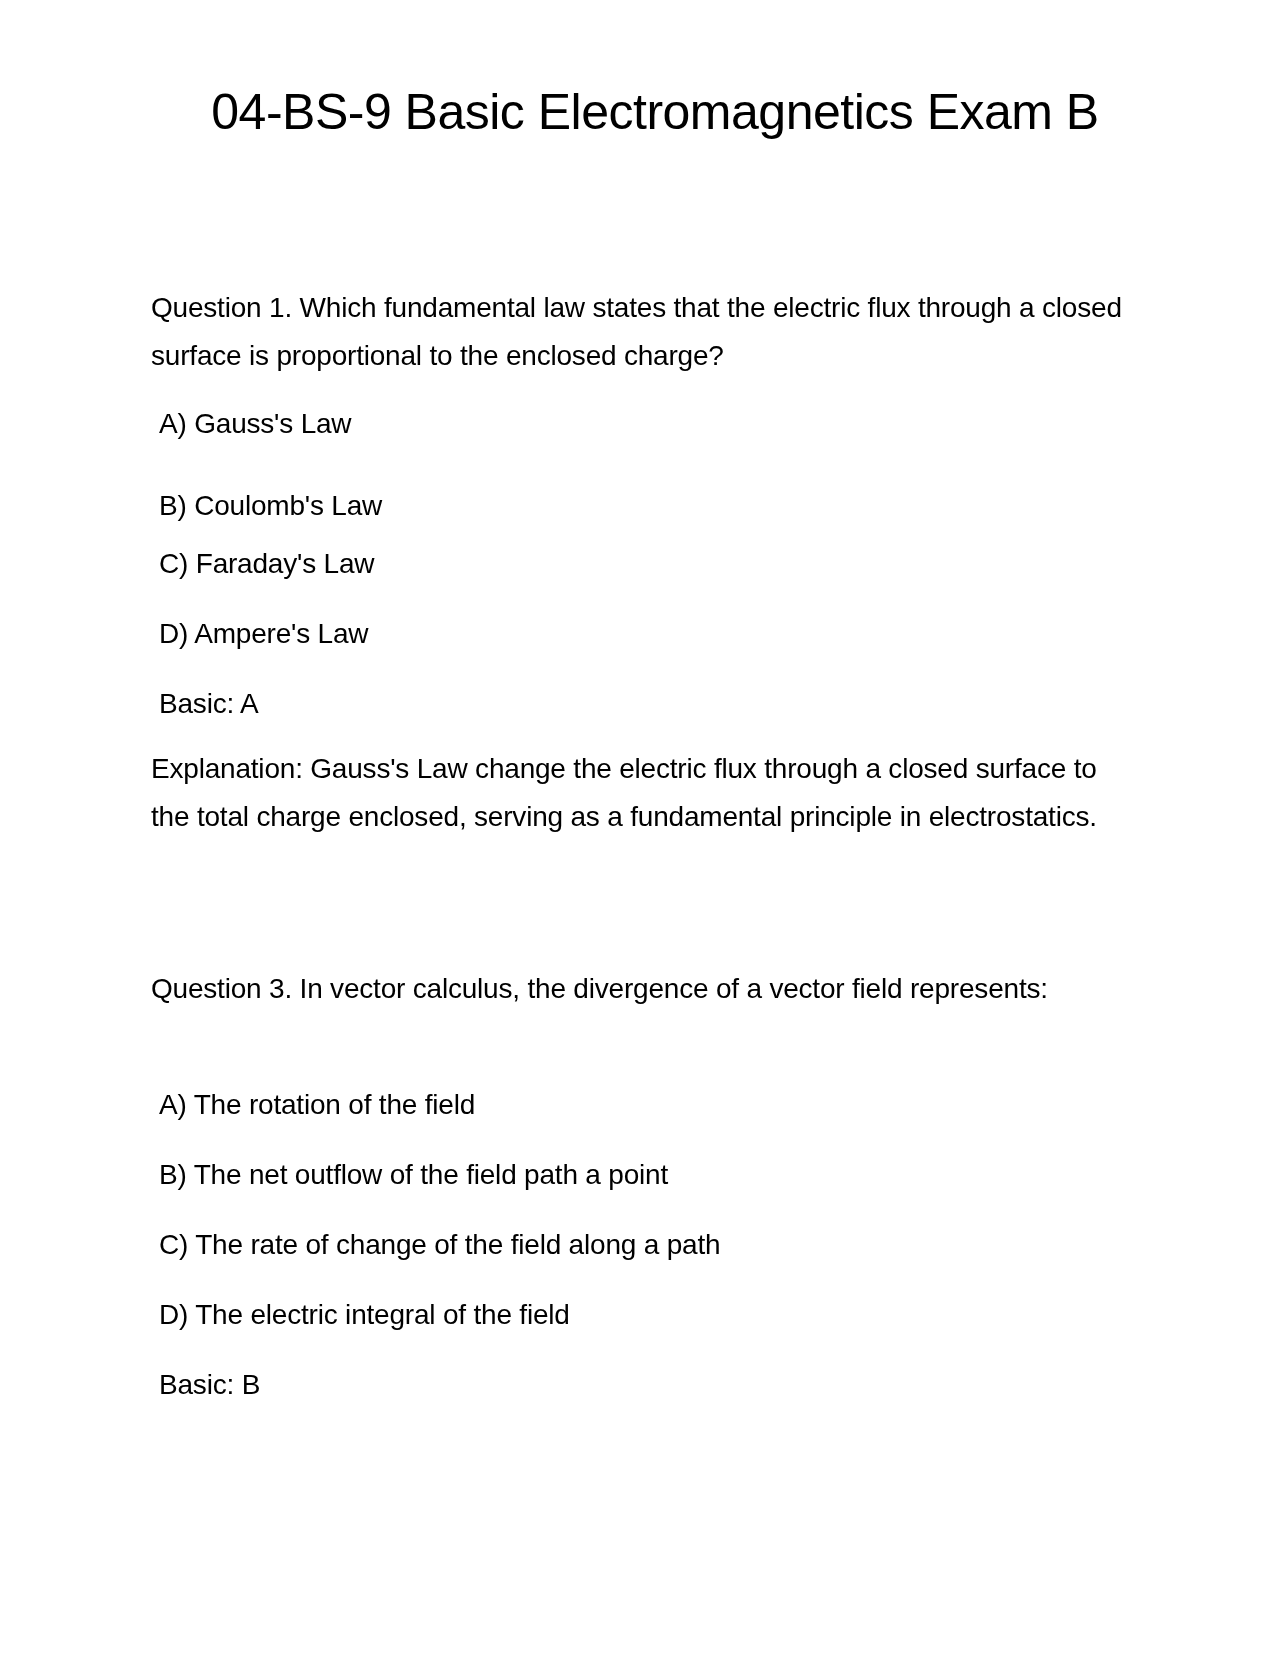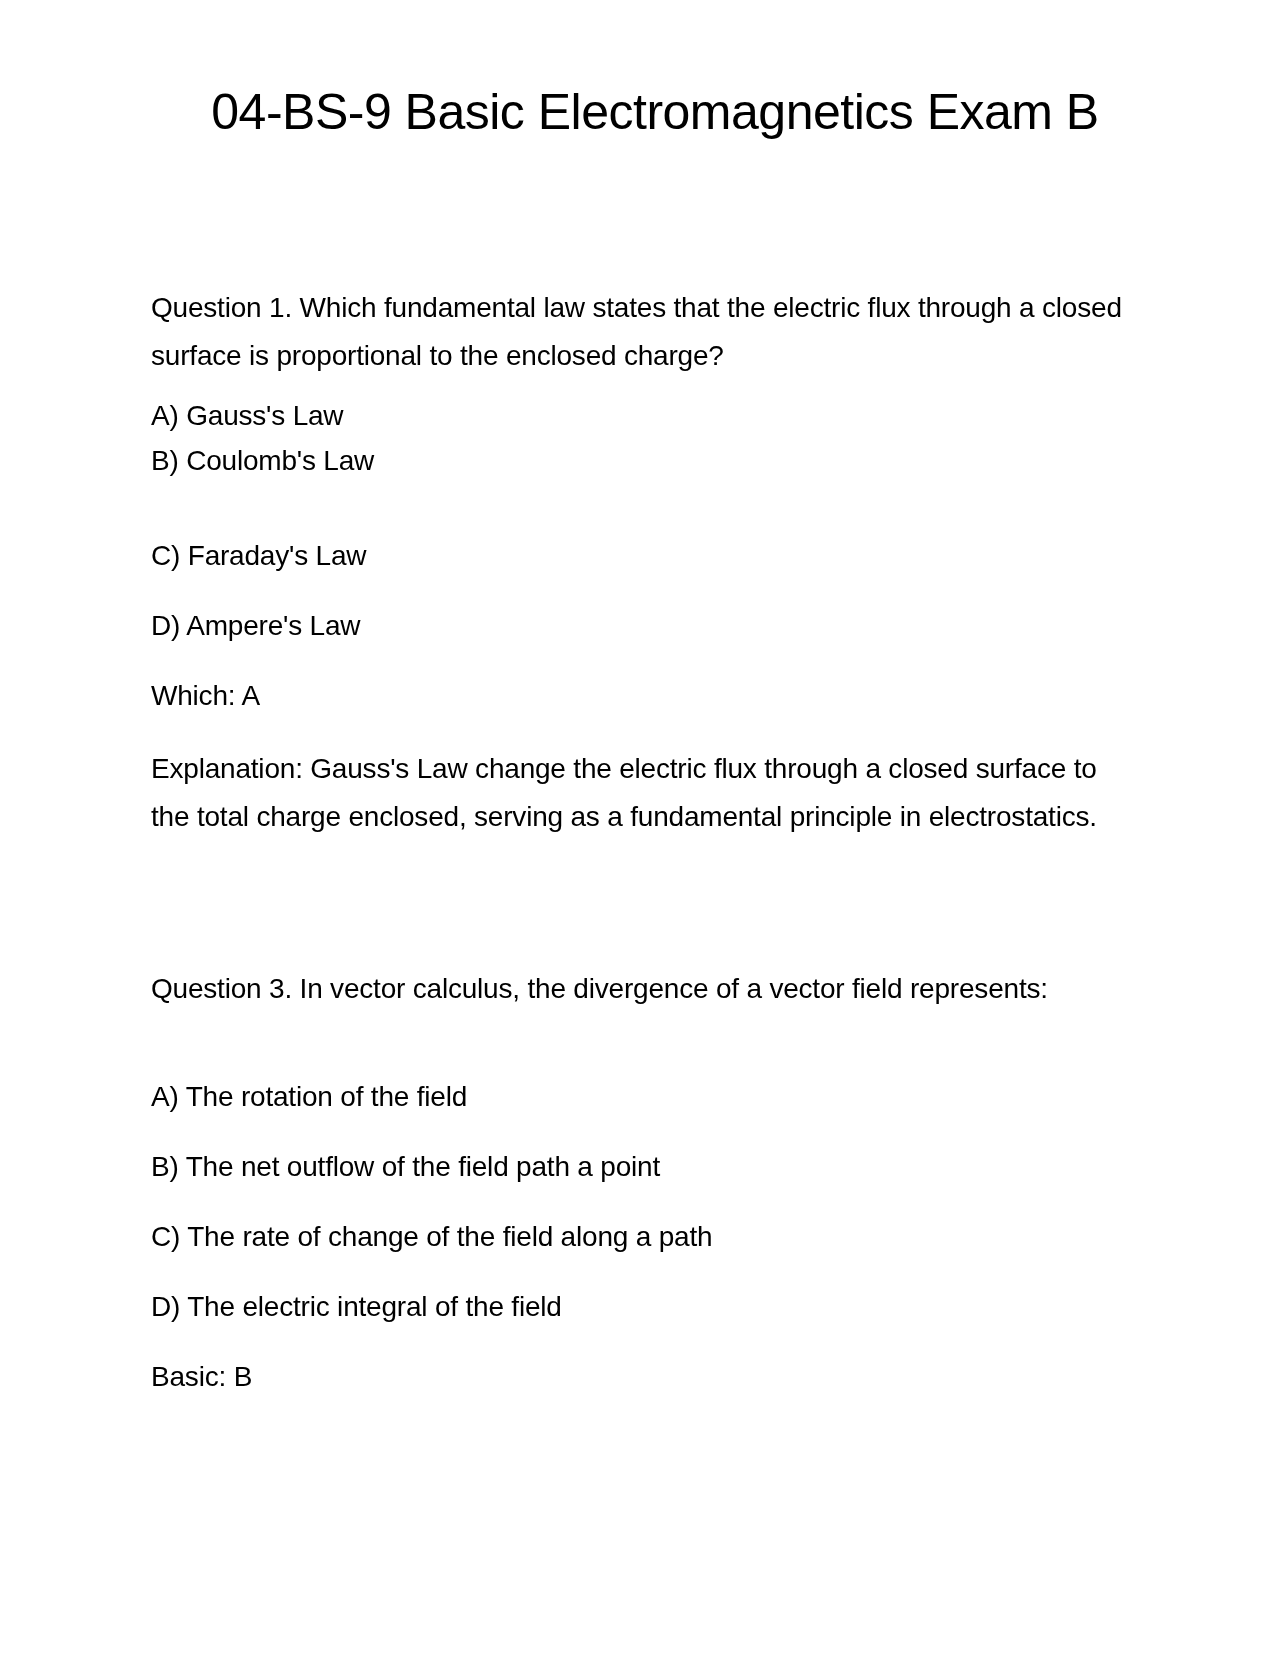--- a/index.html
+++ b/index.html
@@ -1,32 +1,32 @@
 <!DOCTYPE html>
 <html><head>
 <meta charset="utf-8">
 <style>
   html, body { margin: 0; padding: 0; background: #ffffff; }
   body { width: 1280px; height: 1656px; position: relative; overflow: hidden; color: #000; font-family: "Liberation Sans", "DejaVu Sans", sans-serif; }
   .title { position: absolute; left: 10px; width: 1280px; top: 78px; text-align: center; font-size: 50px; font-weight: normal; letter-spacing: -0.5px; margin: 5px; }
   .q { position: absolute; left: 151px; width: 990px; font-size: 28px; line-height: 48px; margin: 0; letter-spacing: -0.2px; }
-  .line { position: absolute; left: 151px; font-size: 28px; line-height: 41px; margin: 0; letter-spacing: -0.2px; }
+  .line { position: absolute; left: 151px; font-size: 28px; line-height: 41px; margin: 8px; letter-spacing: -0.2px; }
 </style>
 </head>
 <body>
 
 <h1 class="title">04-BS-9 Basic Electromagnetics Exam B</h1>
 
 <section>
   <p class="q" style="top:284px">Question 1. Which fundamental law states that the electric flux through a closed surface is proportional to the enclosed charge?</p>
   <p class="line" style="top:395px">A) Gauss's Law</p>
-  <p class="line" style="top:440px">B) Coulomb's Law</p>
+  <p class="line" style="top:477px">B) Coulomb's Law</p>
   <p class="line" style="top:535px">C) Faraday's Law</p>
   <p class="line" style="top:605px">D) Ampere's Law</p>
-  <p class="line" style="top:675px">Which: A</p>
+  <p class="line" style="top:675px">Basic: A</p>
   <p class="q" style="top:745px">Explanation: Gauss's Law change the electric flux through a closed surface to the total charge enclosed, serving as a fundamental principle in electrostatics.</p>
 </section>
 
 <section>
   <p class="q" style="top:965px">Question 3. In vector calculus, the divergence of a vector field represents:</p>
   <p class="line" style="top:1076px">A) The rotation of the field</p>
   <p class="line" style="top:1146px">B) The net outflow of the field path a point</p>
   <p class="line" style="top:1216px">C) The rate of change of the field along a path</p>
   <p class="line" style="top:1286px">D) The electric integral of the field</p>
   <p class="line" style="top:1356px">Basic: B</p>

